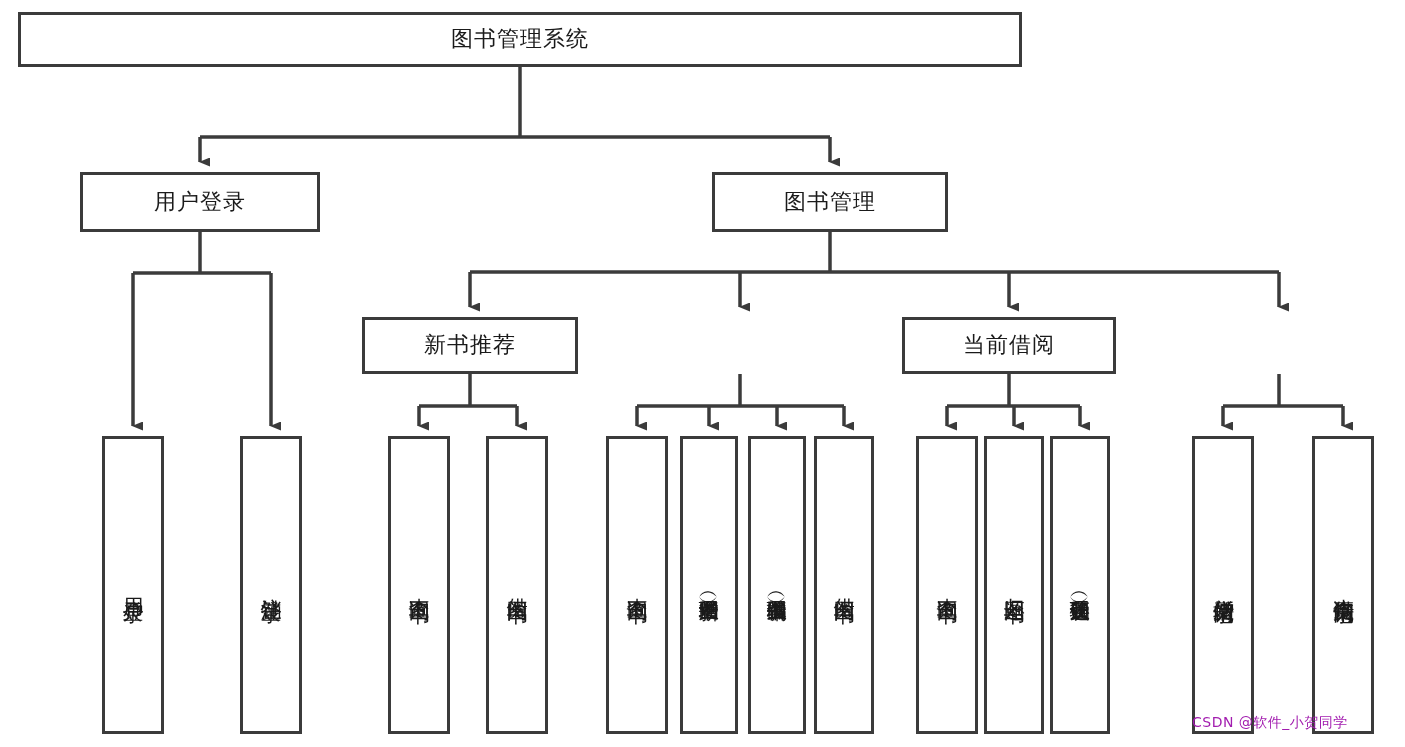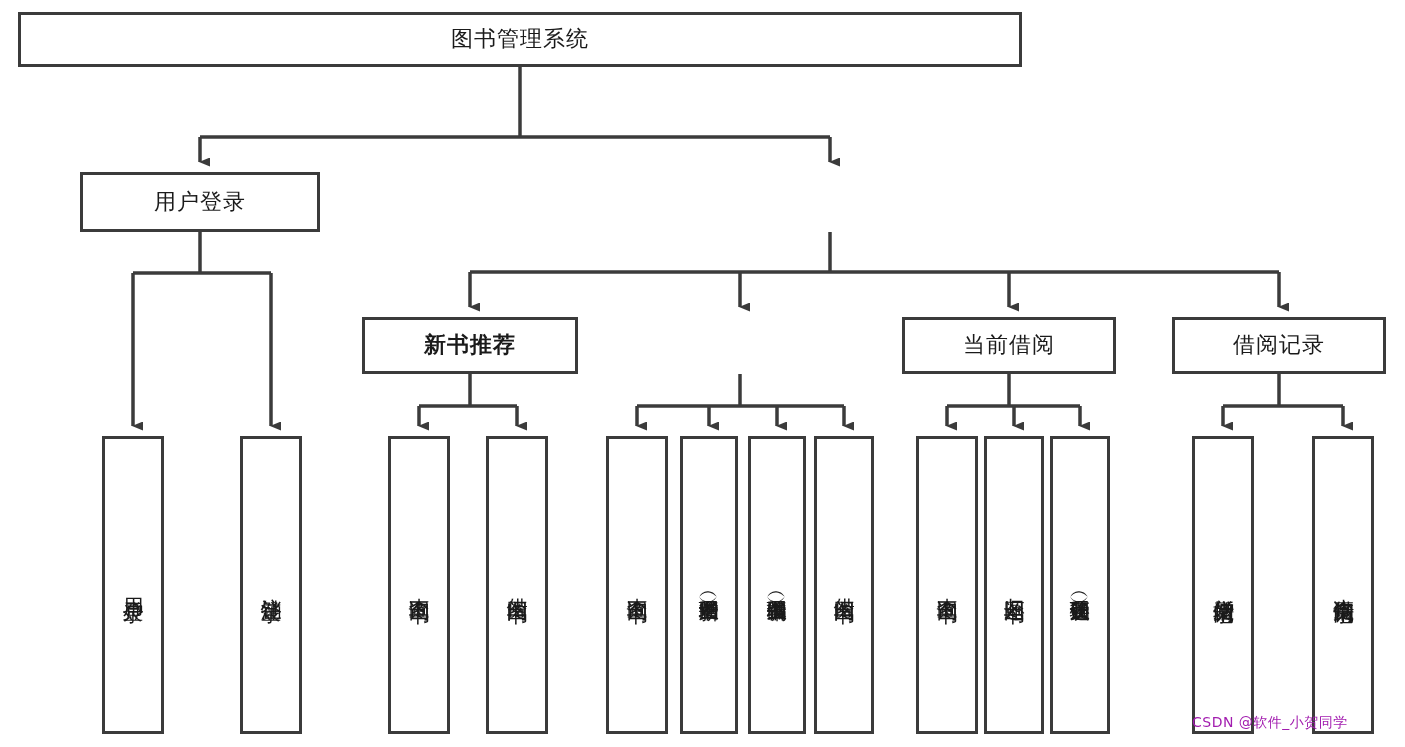--- a/index.html
+++ b/index.html
@@ -120,29 +120,29 @@
     </g>
   </svg>
 
   <div class="node-box" style="left:18px; top:12px; width:1004px; height:55px;">
     <span class="node-label-h">图书管理系统</span>
   </div>
 
   <div class="node-box" style="left:80px; top:172px; width:240px; height:60px;">
     <span class="node-label-h">用户登录</span>
   </div>
+  <div class="node-box" style="left:712px; top:172px; width:236px; height:60px;">
+    <span class="node-label-h">图书管理</span>
+  </div>
 
-  <div class="node-box" style="left:362px; top:317px; width:216px; height:57px;font-weight:bold;">
+  <div class="node-box" style="left:362px; top:317px; width:216px; height:57px;">
     <span class="node-label-h">新书推荐</span>
   </div>
   <div class="node-box" style="left:902px; top:317px; width:214px; height:57px;justify-content:center;">
     <span class="node-label-h">当前借阅</span>
-  </div>
-  <div class="node-box" style="left:1172px; top:317px; width:214px; height:57px;">
-    <span class="node-label-h">借阅记录</span>
   </div>
 
   <div class="node-box leaf" style="left:102px; top:436px; width:62px; height:298px;">
     <span class="node-label-v">用户登录</span>
   </div>
   <div class="node-box leaf" style="left:240px; top:436px; width:62px; height:298px;">
     <span class="node-label-v">注销登录</span>
   </div>
   <div class="node-box leaf" style="left:388px; top:436px; width:62px; height:298px;">
     <span class="node-label-v">查询图书</span>

